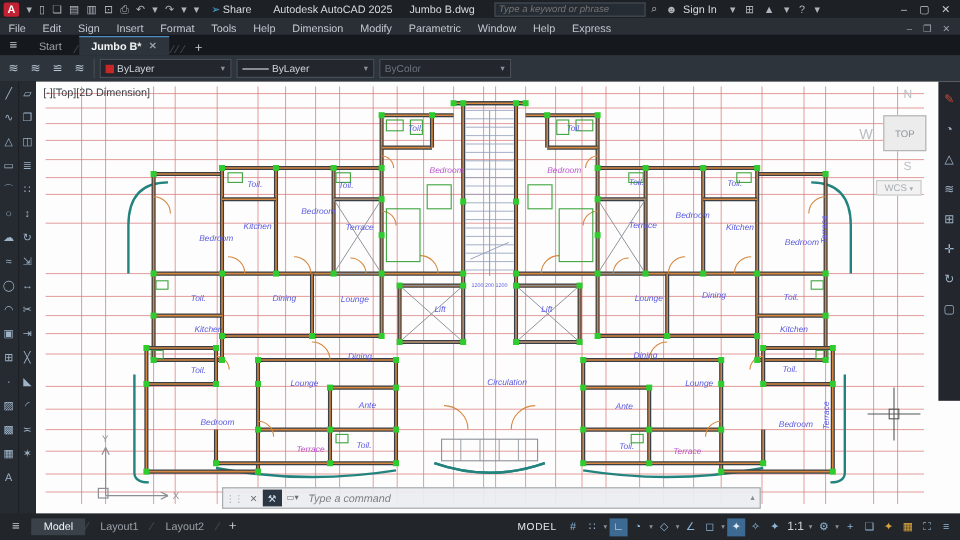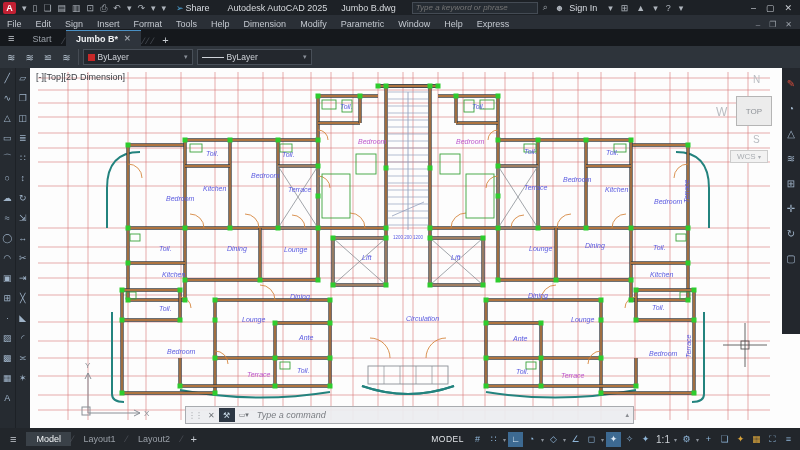--- a/index.html
+++ b/index.html
@@ -179,20 +179,24 @@
     <span class="tbtn">≋</span>
     <span style="width:1px;height:16px;background:#454b53;"></span>
     <span class="field" style="width:100px;">
       <span class="swatch"></span>
       <span>ByLayer</span>
       <span class="car">▾</span>
     </span>
     <span class="field" style="width:105px;">
       <span class="lineglyph"></span>
       <span>ByLayer</span>
+      <span class="car">▾</span>
+    </span>
+    <span class="field disabled" style="width:100px;">
+      <span class="disabled">ByColor</span>
       <span class="car">▾</span>
     </span>
   </div>
 
   <div class="left-tools">
     <div class="tool-col" id="draw-col" style="border-right:1px solid #1d2126;">
         <span class="ti">╱</span>
         <span class="ti">∿</span>
         <span class="ti">△</span>
         <span class="ti">▭</span>

